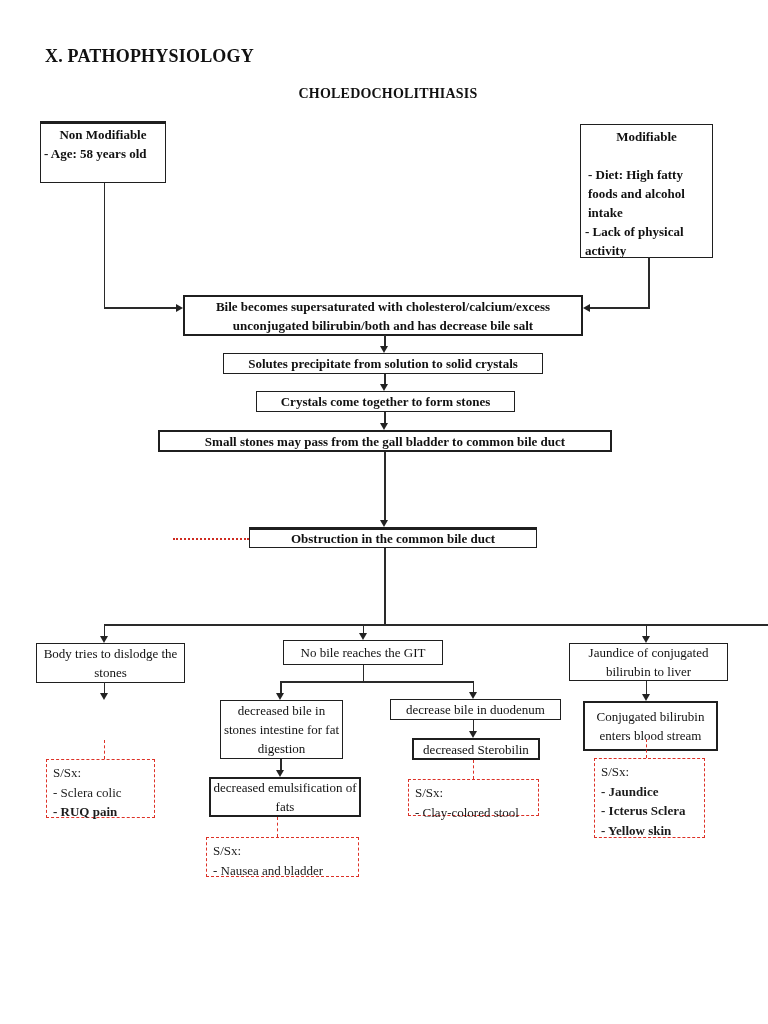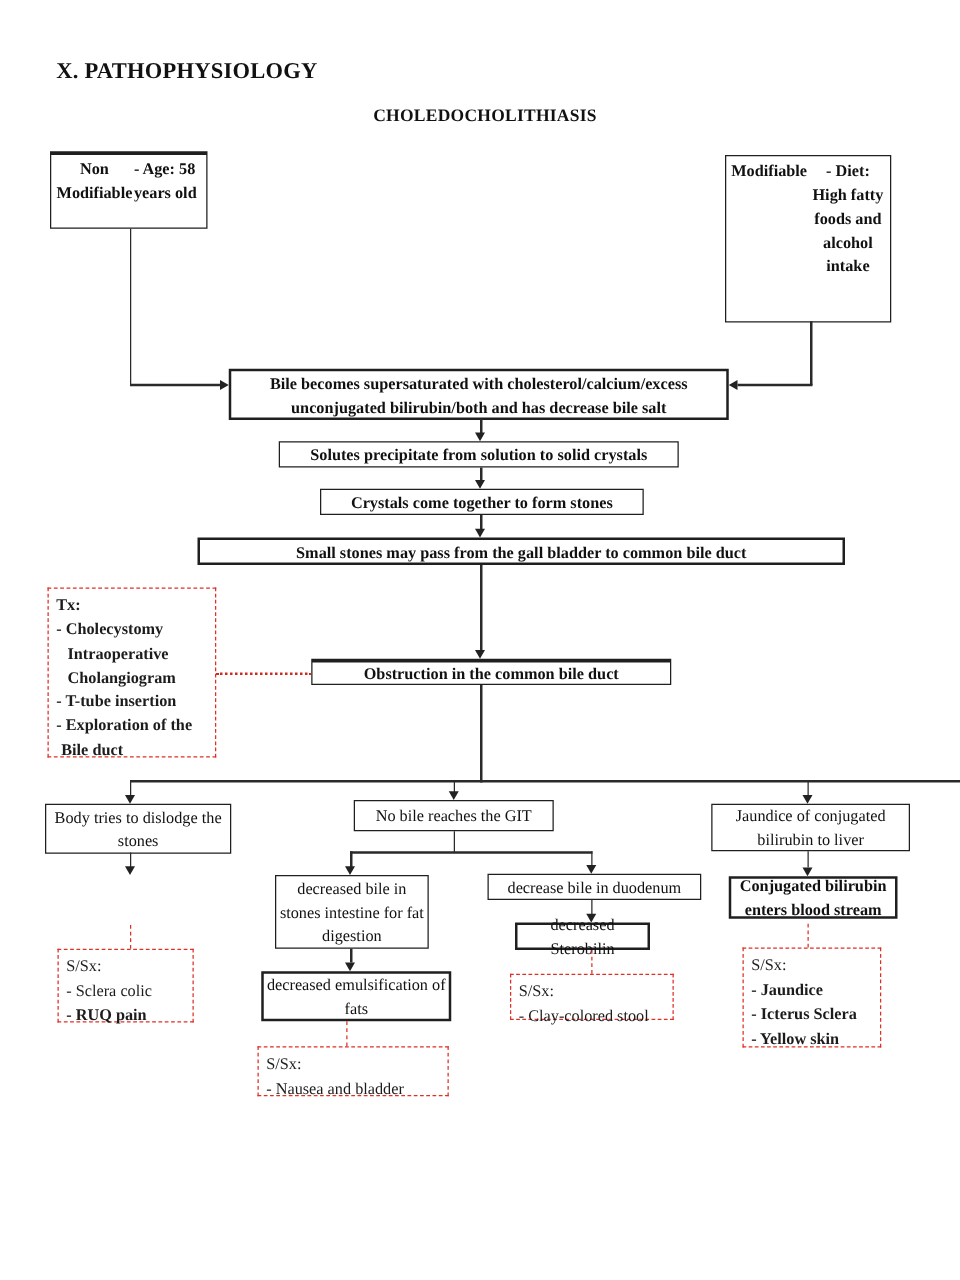--- a/index.html
+++ b/index.html
@@ -10,21 +10,21 @@
     overflow:hidden;
   }
   .abs { position:absolute; }
   .b { font-weight:bold; }
   .section-title { font-size:18px; font-weight:bold; letter-spacing:.2px; }
   .diagram-title { width:768px; text-align:center; font-size:14px; font-weight:bold; letter-spacing:.2px; }
 
   
   .box {
     position:absolute; border:1.5px solid #1f1f1f; background:#fff;
-    font-size:13px; line-height:19px; display:flex; 
+    font-size:13px; line-height:19px; display:flex; flex-direction:column;
     align-items:center; justify-content:center; text-align:center;
   }
   .box.bold { font-weight:bold; }
   .box.t3 { border-top-width:3px; }
   .box.w2 { border-width:2px; }
   .box.left { align-items:flex-start; text-align:left; }
 
   
   .rbox {
     position:absolute; border:1.5px dashed #dd3127; background:#fff;
@@ -60,68 +60,60 @@
   <div class="abs section-title" style="left:45px; top:46px;">X. PATHOPHYSIOLOGY</div>
   <div class="abs diagram-title" style="left:4px; top:86px;">CHOLEDOCHOLITHIASIS</div>
 
   <div class="box bold t3 left" style="left:40px; top:121px; width:126px; height:62px; justify-content:flex-start; padding:1px 3px;">
     <div style="width:100%; text-align:center;">Non Modifiable</div>
     <div>- Age: 58 years old</div>
   </div>
 
   <div class="box bold left" style="left:580px; top:124px; width:133px; height:134px; justify-content:flex-start; padding:2px 4px;">
     <div class="gap-after" style="width:100%; text-align:center;">Modifiable</div>
-    <div style="padding-left:3px;text-align:center;">- Diet: High fatty foods and alcohol intake</div>
+    <div style="padding-left:3px;">- Diet: High fatty foods and alcohol intake</div>
+    <div>- Lack of physical activity</div>
   </div>
 
   <div class="box bold w2" style="left:183px; top:295px; width:400px; height:41px; padding:0 4px;">Bile becomes supersaturated with cholesterol/calcium/excess unconjugated bilirubin/both and has decrease bile salt</div>
 
   <div class="box bold" style="left:256px; top:391px; width:259px; height:21px;">Crystals come together to form stones</div>
 
   <div class="box bold" style="left:223px; top:353px; width:320px; height:21px;">Solutes precipitate from solution to solid crystals</div>
 
-  <div class="box bold w2" style="left:158px; top:430px; width:518px; height:22px;">Small stones may pass from the gall bladder to common bile duct</div>
+  <div class="box bold w2" style="left:158px; top:430px; width:454px; height:22px;">Small stones may pass from the gall bladder to common bile duct</div>
 
-  <div class="rbox b" style="left:38px; top:470px; width:135px; height:136px; line-height:19.3px;">
-    <div>Tx:</div>
-    <div>- Cholecystomy</div>
-    <div class="indent">Intraoperative</div>
-    <div class="indent">Cholangiogram</div>
-    <div>- T-tube insertion</div>
-    <div>- Exploration of the</div>
-    <div class="indent" style="padding-left:4px;">Bile duct</div>
-  </div>
 
   <div class="box bold t3" style="left:249px; top:527px; width:288px; height:21px;">Obstruction in the common bile duct</div>
 
   <div class="box" style="left:36px; top:643px; width:149px; height:40px;">Body tries to dislodge the stones</div>
   <div class="rbox" style="left:46px; top:759px; width:109px; height:59px;">
     <div class="ttl">S/Sx:</div>
     <div>- Sclera colic</div>
     <div class="b">- RUQ pain</div>
   </div>
 
   <div class="box" style="left:283px; top:640px; width:160px; height:25px;">No bile reaches the GIT</div>
 
   <div class="box" style="left:220px; top:700px; width:123px; height:59px; padding:0 2px;">decreased bile in stones intestine for fat digestion</div>
   <div class="box w2 t3" style="left:209px; top:777px; width:152px; height:40px; padding:0 1px;">decreased emulsification of fats</div>
   <div class="rbox" style="left:206px; top:837px; width:153px; height:40px;">
     <div class="ttl">S/Sx:</div>
     <div>- Nausea and bladder</div>
   </div>
 
   <div class="box" style="left:390px; top:699px; width:171px; height:21px;">decrease bile in duodenum</div>
-  <div class="box w2" style="left:412px; top:738px; width:108px; height:22px;">decreased Sterobilin</div>
+  <div class="box w2" style="left:412px; top:738px; width:128px; height:22px;">decreased Sterobilin</div>
   <div class="rbox" style="left:408px; top:779px; width:131px; height:37px;">
     <div class="ttl">S/Sx:</div>
     <div>- Clay-colored stool</div>
   </div>
 
   <div class="box" style="left:569px; top:643px; width:159px; height:38px;">Jaundice of conjugated bilirubin to liver</div>
-  <div class="box w2" style="left:583px; top:701px; width:135px; height:34px;font-weight:bold;">Conjugated bilirubin enters blood stream</div>
+  <div class="box w2" style="left:583px; top:701px; width:135px; height:50px;">Conjugated bilirubin enters blood stream</div>
   <div class="rbox" style="left:594px; top:758px; width:111px; height:80px;">
     <div class="ttl">S/Sx:</div>
     <div class="b">- Jaundice</div>
     <div class="b">- Icterus Sclera</div>
     <div class="b">- Yellow skin</div>
   </div>
 
   <div class="vline" style="left:103.5px; top:183px; height:125px;"></div>
   <div class="hline" style="left:104px; top:307px; width:72px;"></div>
   <div class="arr-right" style="left:176px; top:303.5px;"></div>

